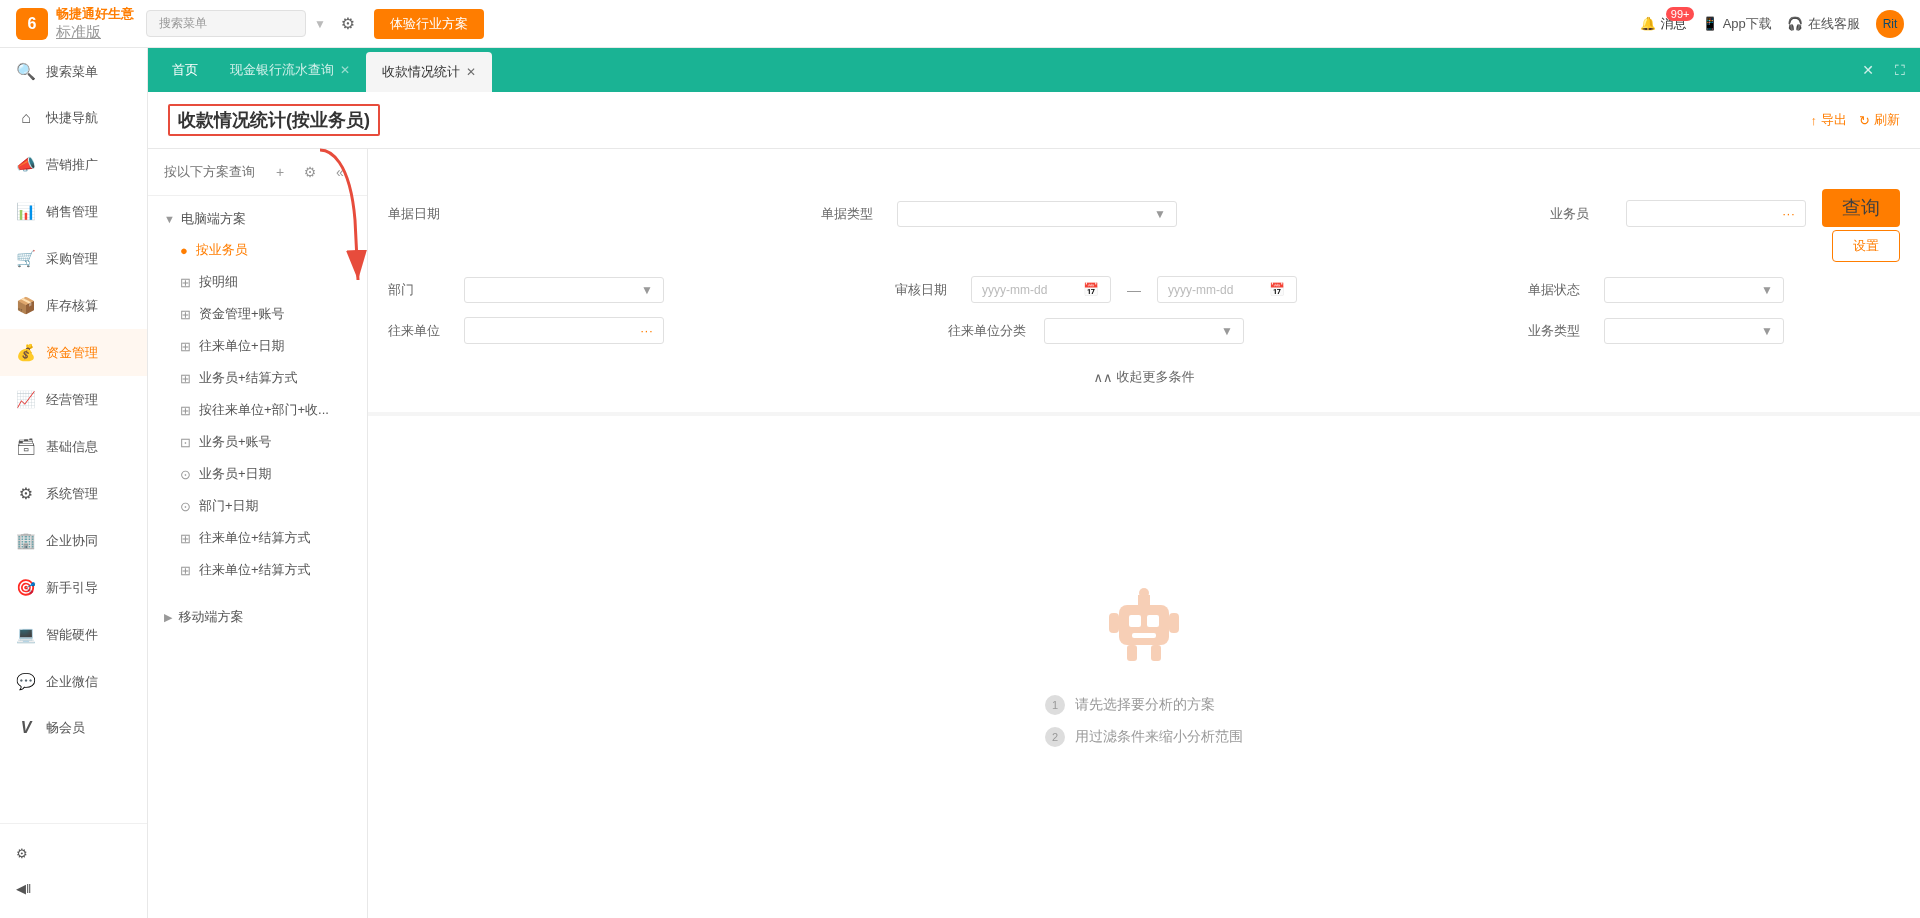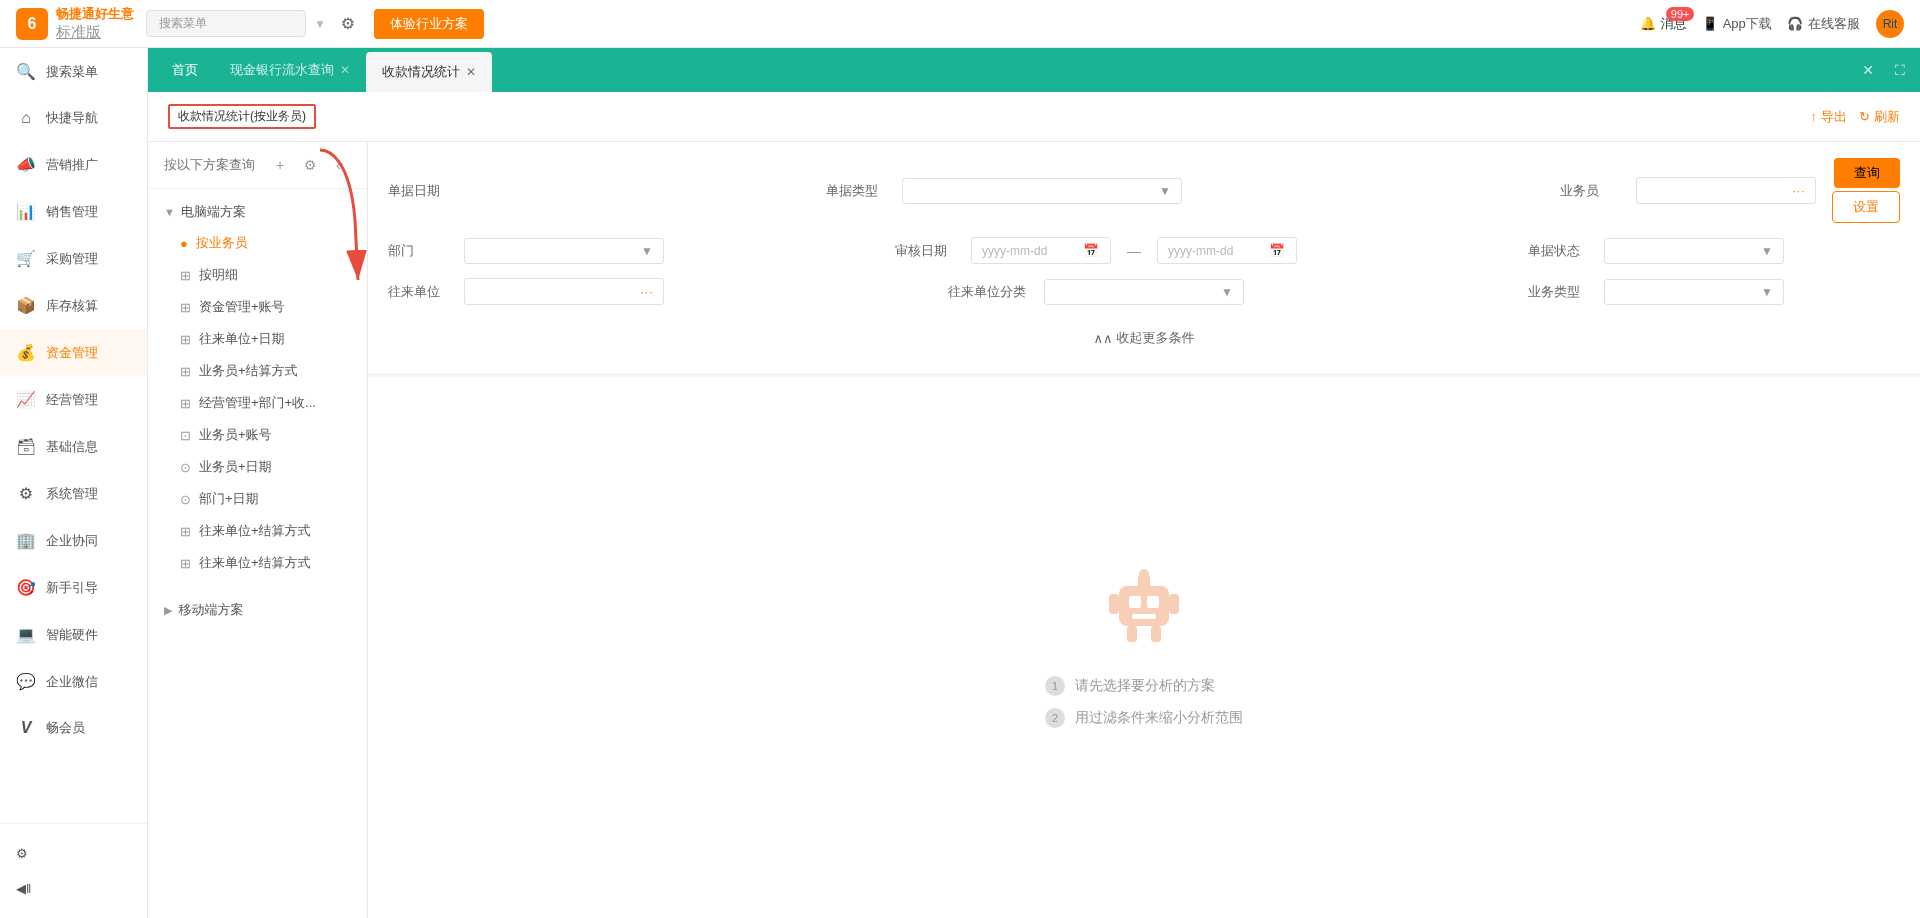--- a/index.html
+++ b/index.html
@@ -43,21 +43,21 @@
     
     .content-area { flex: 1; display: flex; flex-direction: column; overflow: hidden; }
     .tabs-bar { background: #1ab394; display: flex; align-items: center; padding: 0 8px; height: 44px; }
     .tab-item { display: flex; align-items: center; gap: 6px; padding: 0 16px; height: 44px; cursor: pointer; color: rgba(255,255,255,0.8); font-size: 13px; }
     .tab-item.home { color: white; }
     .tab-item.active { background: #f5f5f5; color: #333; border-radius: 4px 4px 0 0; margin-top: 4px; height: 40px; }
     .tab-close { font-size: 12px; opacity: 0.7; cursor: pointer; }
     .tabs-right { margin-left: auto; display: flex; align-items: center; gap: 8px; }
     .window-btn { width: 24px; height: 24px; display: flex; align-items: center; justify-content: center; cursor: pointer; color: rgba(255,255,255,0.8); font-size: 14px; }
     .page-header { background: #fff; padding: 12px 20px; display: flex; align-items: center; justify-content: space-between; border-bottom: 1px solid #e8e8e8; }
-    .page-title { font-size: 12px; font-weight: normal; color: #333; border: 2px solid #e74c3c; padding: 2px 8px; border-radius: 2px; }
+    .page-title { font-size: 18px; font-weight: bold; color: #333; border: 2px solid #e74c3c; padding: 2px 8px; border-radius: 2px; }
     .page-actions { display: flex; align-items: center; gap: 12px; }
     .action-btn { display: flex; align-items: center; gap: 4px; color: #ff7d00; cursor: pointer; font-size: 13px; }
     .filter-row { display: flex; align-items: center; gap: 16px; margin-bottom: 14px; flex-wrap: wrap; }
     .filter-label { color: #666; font-size: 13px; min-width: 60px; }
     .date-filter-group { display: flex; align-items: center; gap: 4px; }
     .date-btn { padding: 3px 8px; border: 1px solid #e0e0e0; border-radius: 3px; cursor: pointer; font-size: 12px; color: #555; background: #fff; }
     .date-btn.active { background: #ff7d00; color: white; border-color: #ff7d00; }
     .date-range { font-size: 12px; color: #666; margin-left: 8px; }
     .filter-select { border: 1px solid #e0e0e0; border-radius: 3px; padding: 5px 10px; font-size: 13px; color: #555; min-width: 200px; display: flex; align-items: center; justify-content: space-between; cursor: pointer; background: #fff; }
     .filter-select-wide { min-width: 280px; }
@@ -81,21 +81,21 @@
     .scheme-item.active .item-icon { color: #ff7d00; }
 
     
     .right-content { flex: 1; background: #f5f5f5; overflow-y: auto; display: flex; flex-direction: column; }
     .search-area { background: #fff; padding: 16px 20px; }
     .empty-steps { text-align: left; }
     .empty-step { display: flex; align-items: center; gap: 10px; margin-bottom: 12px; color: #999; font-size: 14px; }
     .step-num { width: 20px; height: 20px; border-radius: 50%; background: #ddd; color: #999; display: flex; align-items: center; justify-content: center; font-size: 11px; flex-shrink: 0; }
 
     
-    .btn-query { background: #ff7d00; color: #000000; border: none; border-radius: 4px; padding: 6px 20px; font-size: 13px; cursor: pointer; }
+    .btn-query { background: #ff7d00; color: #404040; border: none; border-radius: 4px; padding: 6px 20px; font-size: 19px; cursor: pointer; margin-top: 24px; }
     .btn-set { background: #fff; color: #ff7d00; border: 1px solid #ff7d00; border-radius: 4px; padding: 6px 20px; font-size: 13px; cursor: pointer; margin-top: 3px; }
     .btn-group-right { display: flex; flex-direction: column; align-items: flex-end; }
 
     .chevron-down { font-size: 12px; color: #999; }
     .calendar-icon { font-size: 13px; color: #bbb; }
 
     
     .red-highlight { border: 2px solid #e74c3c !important; }
   </style>
 </head>
@@ -276,21 +276,21 @@
           <div class="scheme-item">
             <span class="item-icon">⊞</span>
             <span>往来单位+日期</span>
           </div>
           <div class="scheme-item">
             <span class="item-icon">⊞</span>
             <span>业务员+结算方式</span>
           </div>
           <div class="scheme-item">
             <span class="item-icon">⊞</span>
-            <span>经营管理+部门+收...</span>
+            <span>按往来单位+部门+收...</span>
           </div>
           <div class="scheme-item">
             <span class="item-icon">⊡</span>
             <span>业务员+账号</span>
           </div>
           <div class="scheme-item">
             <span class="item-icon">⊙</span>
             <span>业务员+日期</span>
           </div>
           <div class="scheme-item">

